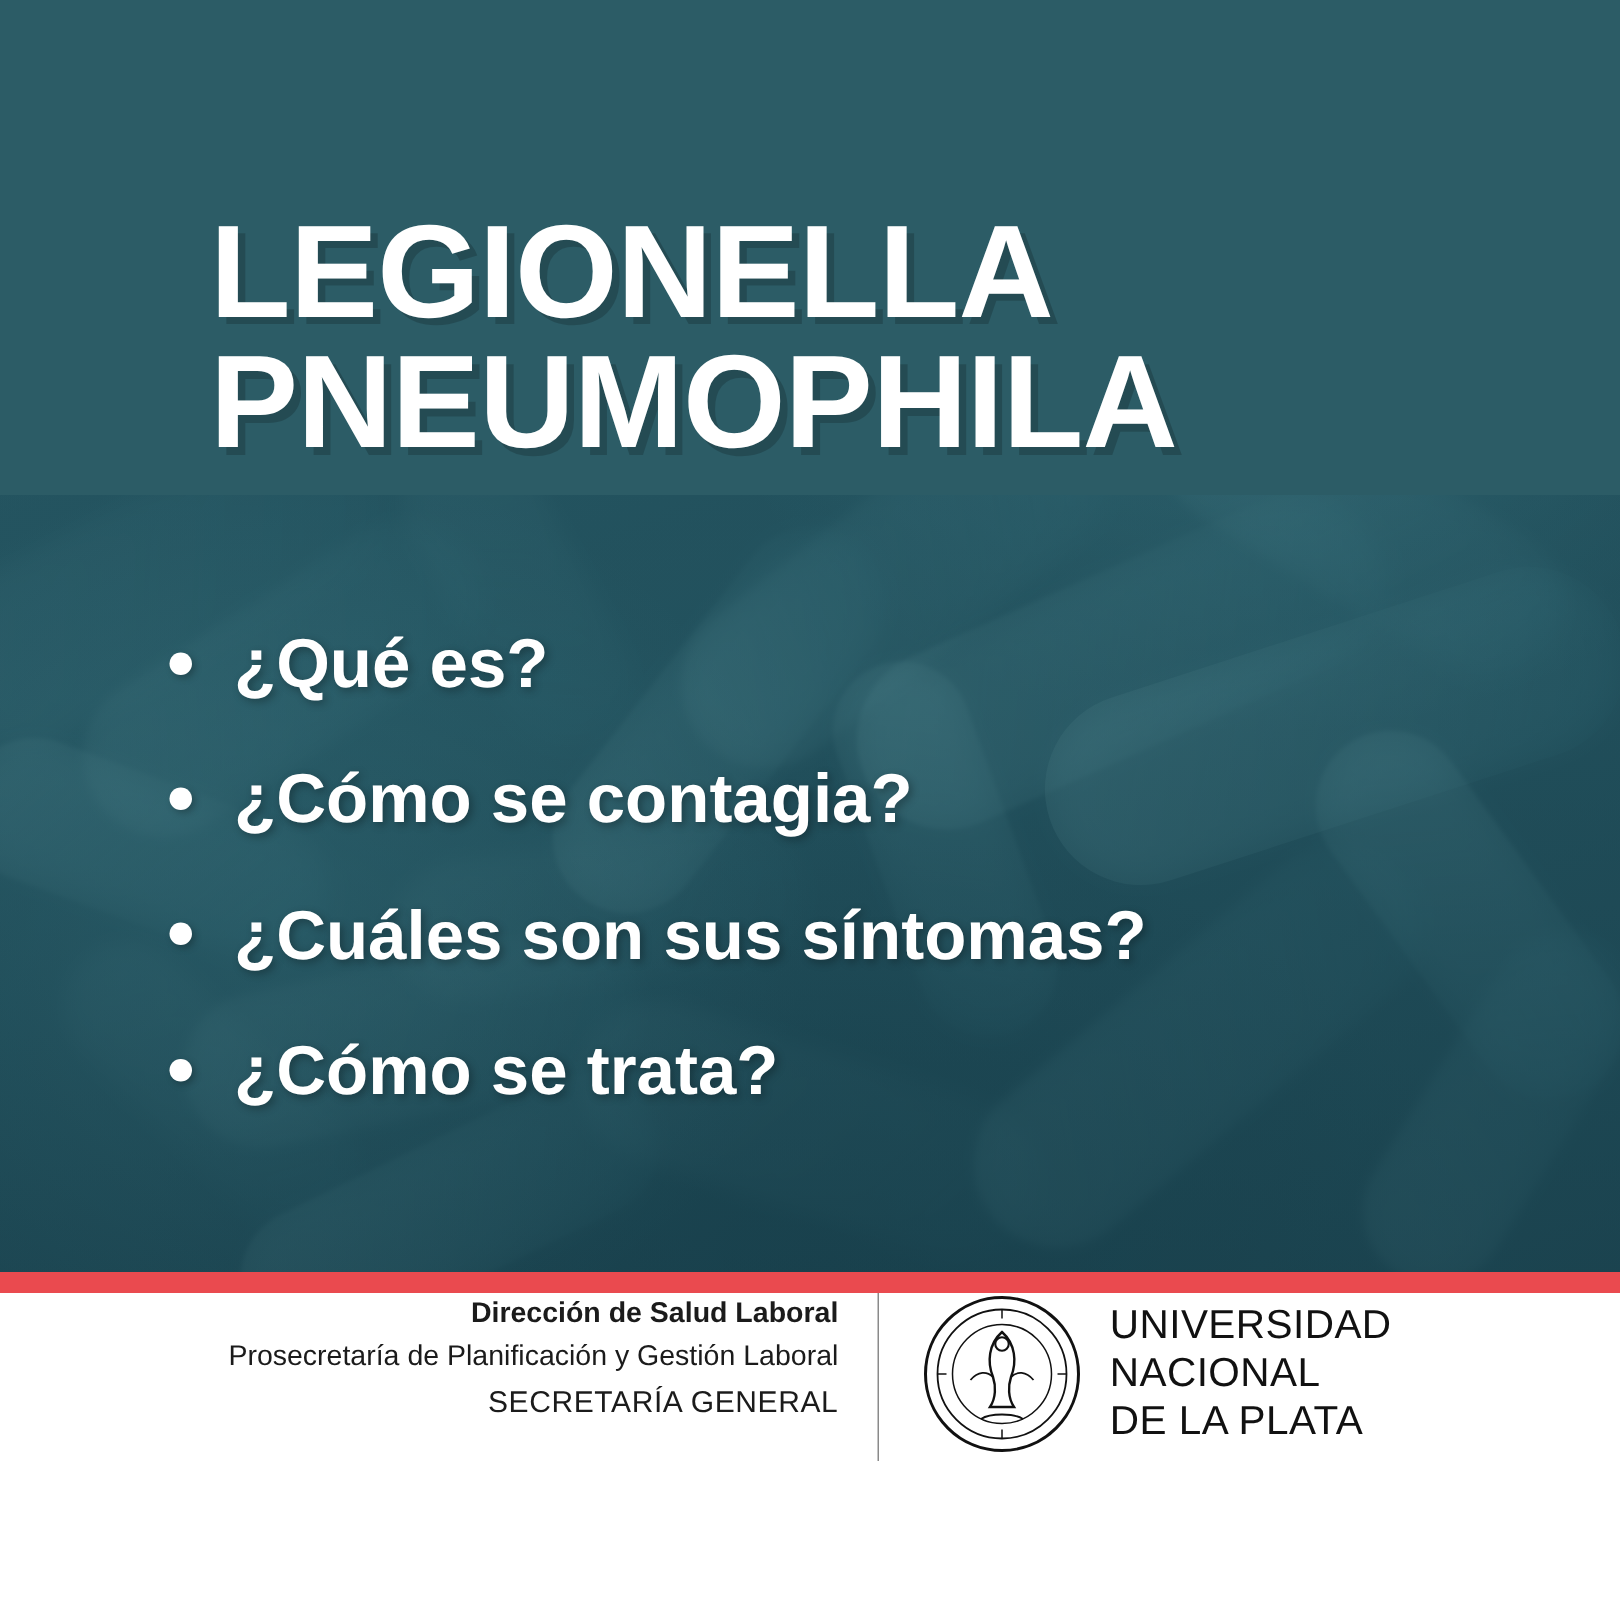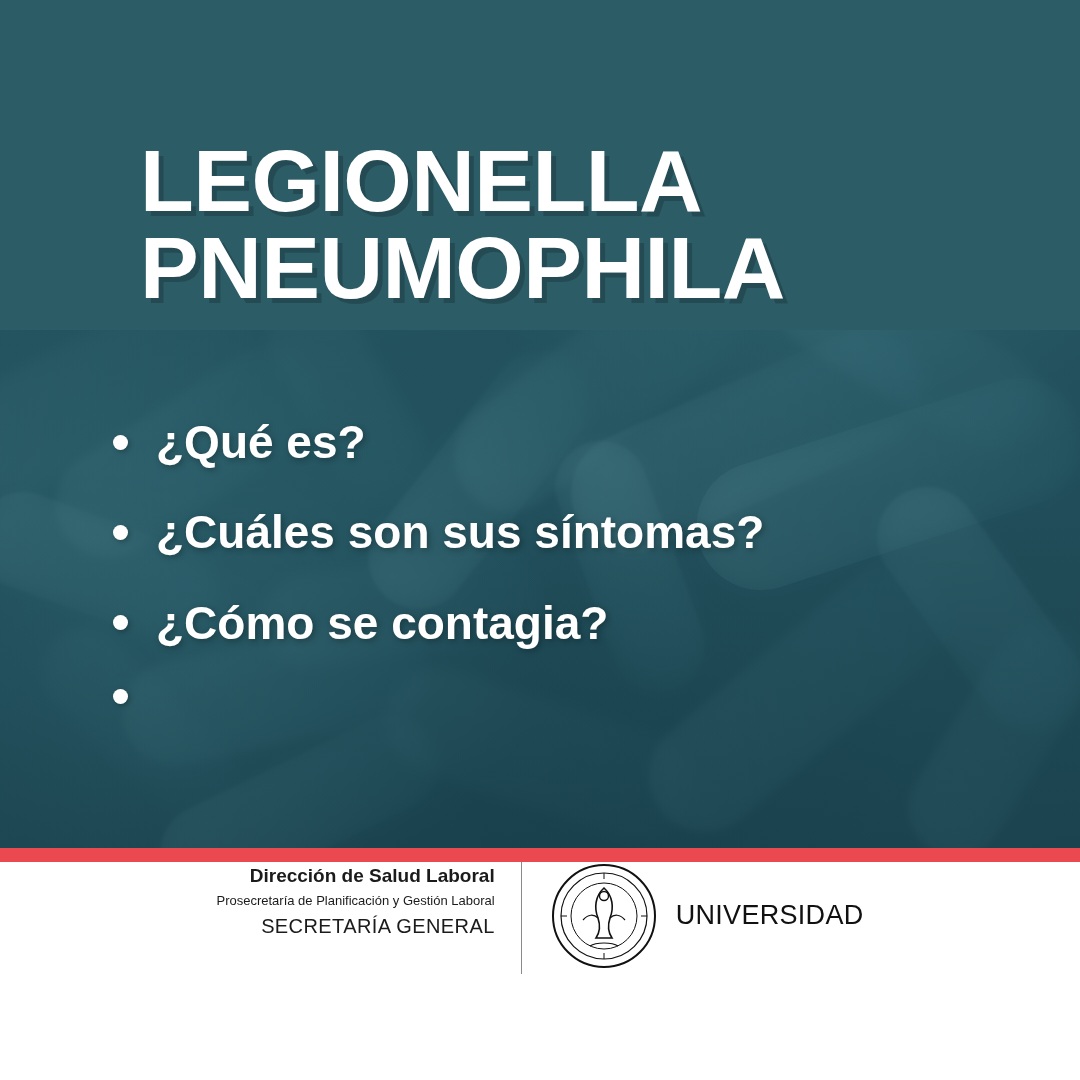--- a/index.html
+++ b/index.html
@@ -134,21 +134,21 @@
     text-align: right;
     color: #1b1b1b;
     padding-right: 26px;
   }
   .dep-text .l1 {
     font-size: 19px;
     font-weight: bold;
     line-height: 1.5;
   }
   .dep-text .l2 {
-    font-size: 13px;
+    font-size: 19px;
     line-height: 1.5;
   }
   .dep-text .l3 {
     font-size: 20px;
     letter-spacing: 0.4px;
     line-height: 1.6;
   }
   .v-sep {
     width: 1px;
     height: 112px;
@@ -206,28 +206,29 @@
     <span class="line2">PNEUMOPHILA</span>
   </h1>
 
   <ul class="bullets">
     <li>
       <span class="dot"></span>
       <span>¿Qué es?</span>
     </li>
     <li>
       <span class="dot"></span>
+      <span>¿Cómo se contagia?</span>
+    </li>
+    <li>
+      <span class="dot"></span>
       <span>¿Cuáles son sus síntomas?</span>
     </li>
     <li>
       <span class="dot"></span>
-      <span>¿Cómo se contagia?</span>
-    </li>
-    <li>
-      <span class="dot"></span>
+      <span>¿Cómo se trata?</span>
     </li>
   </ul>
 
   <div class="red-rule"></div>
 
   <div class="footer">
     <div class="footer-inner">
       <div class="dep-text">
         <div class="l1">Dirección de Salud Laboral</div>
         <div class="l2">Prosecretaría de Planificación y Gestión Laboral</div>
@@ -250,18 +251,20 @@
             <g stroke="#111111" stroke-width="1" fill="none">
               <line x1="54" y1="11" x2="54" y2="17"></line>
               <line x1="54" y1="91" x2="54" y2="97"></line>
               <line x1="11" y1="54" x2="17" y2="54"></line>
               <line x1="91" y1="54" x2="97" y2="54"></line>
             </g>
           </svg>
         </div>
         <div class="unlp-name">
           <span>UNIVERSIDAD</span>
+          <span>NACIONAL</span>
+          <span>DE LA PLATA</span>
         </div>
       </div>
     </div>
   </div>
 
 </div>
 
 </body></html>

